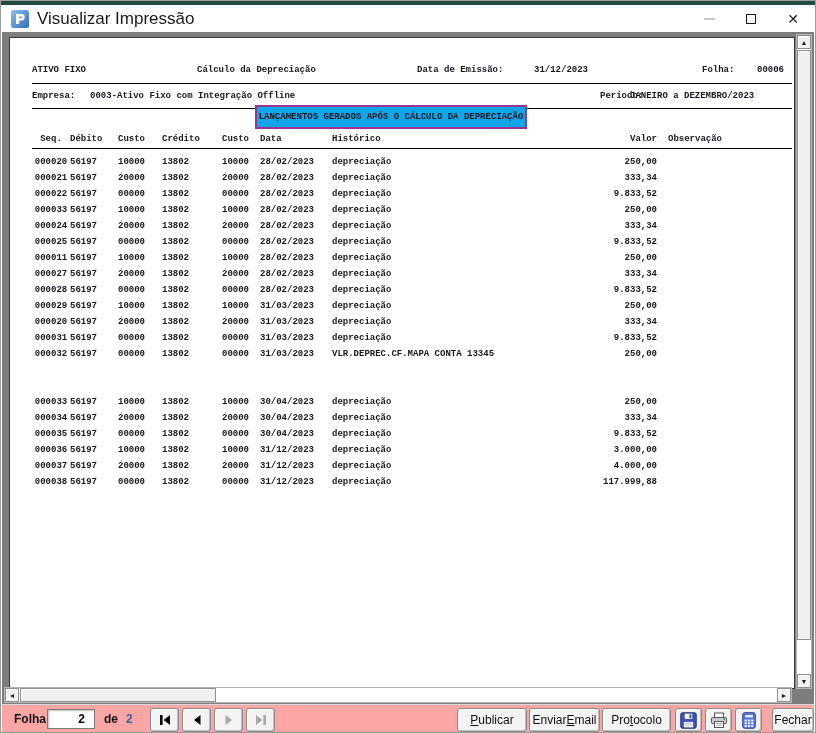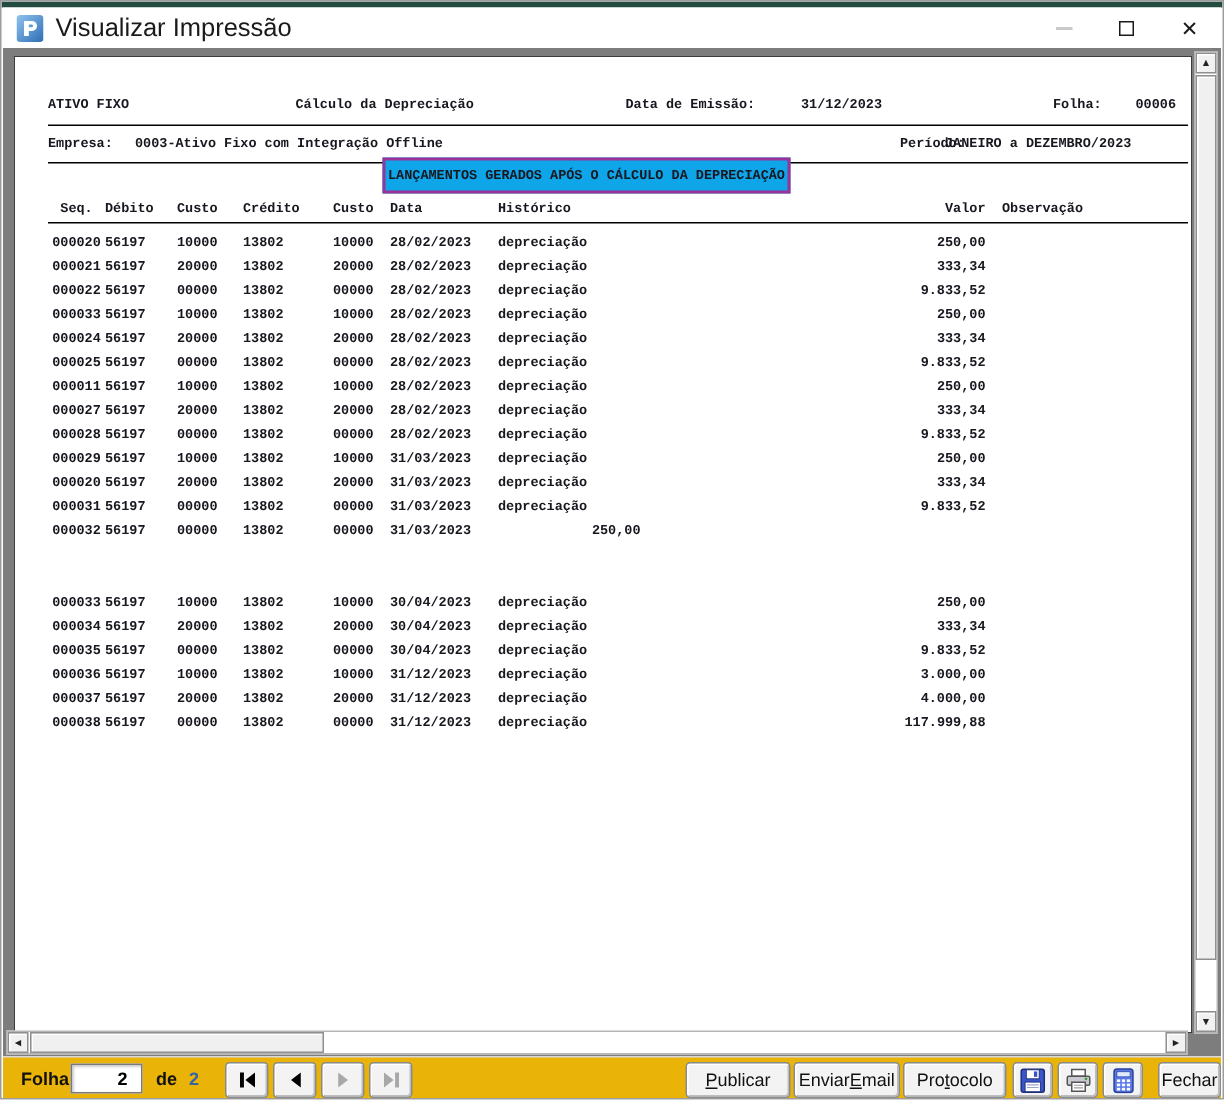--- a/index.html
+++ b/index.html
@@ -51,21 +51,21 @@
   .vscroll { position:absolute; top:2px; right:2px; width:16px; height:655px; background:#ffffff; border:1px solid #b5b5b5; }
   .hscroll { position:absolute; left:2px; right:22px; bottom:1px; height:16px; background:#ffffff; border:1px solid #b5b5b5; }
   .sb-btn { position:absolute; width:14px; height:14px; background:#f1f1f1; border:1px solid #8f8f8f;
             box-shadow:inset 1px 1px 0 #fff; display:flex; align-items:center; justify-content:center; font-size:7px; color:#222; }
   .vscroll .up { top:0; left:0; } .vscroll .down { bottom:0; left:0; }
   .hscroll .left { left:0; top:0; } .hscroll .right { right:0; top:0; }
   .v-thumb { position:absolute; left:0; top:15px; width:14px; height:590px; background:#f0f0f0; border:1px solid #8f8f8f; box-shadow:inset 1px 1px 0 #fff; }
   .h-thumb { position:absolute; top:0; left:15px; width:196px; height:14px; background:#f0f0f0; border:1px solid #8f8f8f; box-shadow:inset 1px 1px 0 #fff; }
 
   
-  .statusbar { position:absolute; left:1px; right:1px; bottom:0; height:28px; background:#eab308; border-top:1px solid #d9d9d9; font-size:12px; color:#111; }
+  .statusbar { position:absolute; left:1px; right:1px; bottom:0; height:28px; background:#fca5a5; border-top:1px solid #d9d9d9; font-size:12px; color:#111; }
   .statusbar .lbl { position:absolute; top:7px; font-weight:bold; }
   .lbl-folha { left:12px; }
   .page-input { position:absolute; left:45px; top:4px; width:48px; height:20px; border:1px solid #7a7a7a;
                 box-shadow:inset 1px 1px 2px rgba(0,0,0,.25); background:#fff; text-align:right; padding-right:9px;
                 font:bold 12px "Liberation Sans",sans-serif; }
   .lbl-de { left:102px; }
   .lbl-total { left:124px; color:#3465a4; }
   .btn { position:absolute; top:3px; height:24px; background:#f3f3f3; border:1px solid #8a8a8a; border-radius:3px;
          box-shadow:inset 1px 1px 0 #ffffff, inset -1px -1px 0 #bdbdbd; display:flex; align-items:center; justify-content:center;
          font-size:12px; color:#111; cursor:default; }
@@ -270,20 +270,21 @@
               <span class="cell c7">9.833,52</span>
               <span class="cell c8"></span>
             </div>
             <div class="trow">
               <span class="cell c0">000032</span>
               <span class="cell c1">56197</span>
               <span class="cell c2">00000</span>
               <span class="cell c3">13802</span>
               <span class="cell c4">00000</span>
               <span class="cell c5">31/03/2023</span>
+              <span class="cell c6">VLR.DEPREC.CF.MAPA CONTA 13345</span>
               <span class="cell c7">250,00</span>
               <span class="cell c8"></span>
             </div>
             <div class="row-spacer"></div>
             <div class="trow">
               <span class="cell c0">000033</span>
               <span class="cell c1">56197</span>
               <span class="cell c2">10000</span>
               <span class="cell c3">13802</span>
               <span class="cell c4">10000</span>

